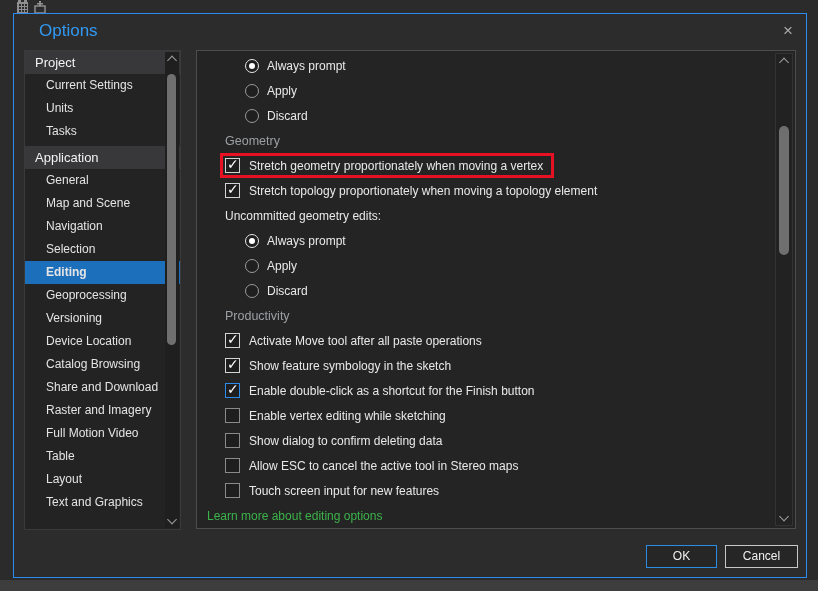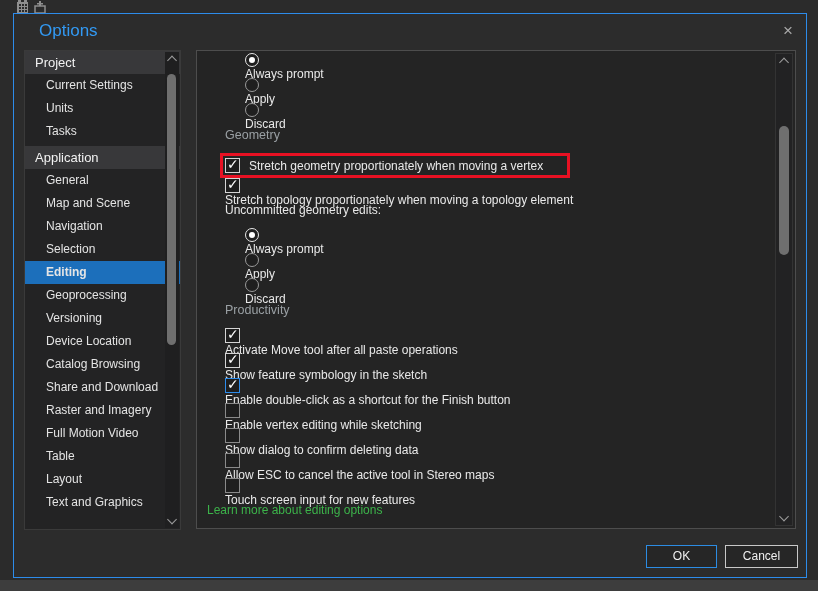--- a/index.html
+++ b/index.html
@@ -45,21 +45,21 @@
   }
   .sb-scroll .thumb { position:absolute; left:2px; top:22px; width:9px; height:271px;
     background:#6f6f6f; border-radius:5px; }
 
   
   .panel {
     position:absolute; left:182px; top:36px; width:600px; height:479px;
     background:#242424; border:1px solid #4d4d4d;
   }
   .panel-content { position:absolute; left:0; top:2px; right:24px; }
-  .row { height:25px; display:flex; align-items:flex-start; font-size:12px; white-space:nowrap;flex-direction:column; }
+  .row { height:25px; display:flex; align-items:center; font-size:12px; white-space:nowrap; }
   .r-radio { padding-left:48px; }
   .r-check { padding-left:28px; }
   .r-head  { padding-left:28px; color:#9aa0a4; font-size:12.5px; }
   .r-text  { padding-left:28px; }
   .r-link  { padding-left:10px; }
   .link { color:#3cb34a; cursor:default; }
 
   
   .rb { width:14px; height:14px; border:1px solid #9a9a9a; border-radius:50%;
     margin-right:8px; position:relative; flex:none; background:#1f1f1f; }
@@ -70,21 +70,21 @@
   
   .cb { width:15px; height:15px; border:1px solid #8a8a8a; margin-right:9px;
     position:relative; flex:none; background:#1e1e1e; }
   .cb.checked { border-color:#d4d4d4; }
   .cb.checked::after { content:"\2713"; position:absolute; left:1px; top:-3px;
     color:#ffffff; font-size:14px; font-family:"DejaVu Sans",sans-serif; }
   .cb.focused { border-color:#2d8ceb; }
 
   
   .hl-box { display:inline-flex; align-items:center; }
-  .hl-box.hl { border:3px solid #e81123; padding:2px 24px 2px 2px; margin-left:-5px; }
+  .hl-box.hl { border:3px solid #e81123; padding:2px 8px 2px 2px; margin-left:-5px; }
   .hl-box .cb { margin-right:9px; }
 
   
   .pn-scroll { position:absolute; right:2px; top:2px; bottom:2px; width:18px;
     background:#222223; border:1px solid #333; }
   .pn-scroll .thumb { position:absolute; left:3px; top:72px; width:10px; height:129px;
     background:#6f6f6f; border-radius:5px; }
 
   
   .chev { position:absolute; left:50%; width:7px; height:7px; }

